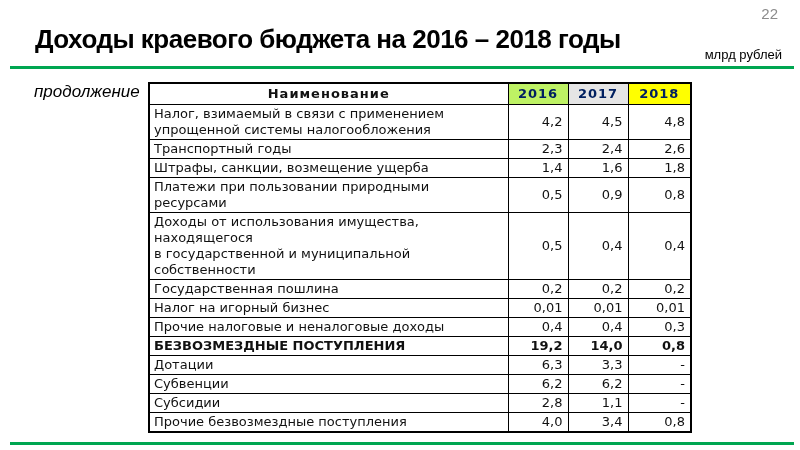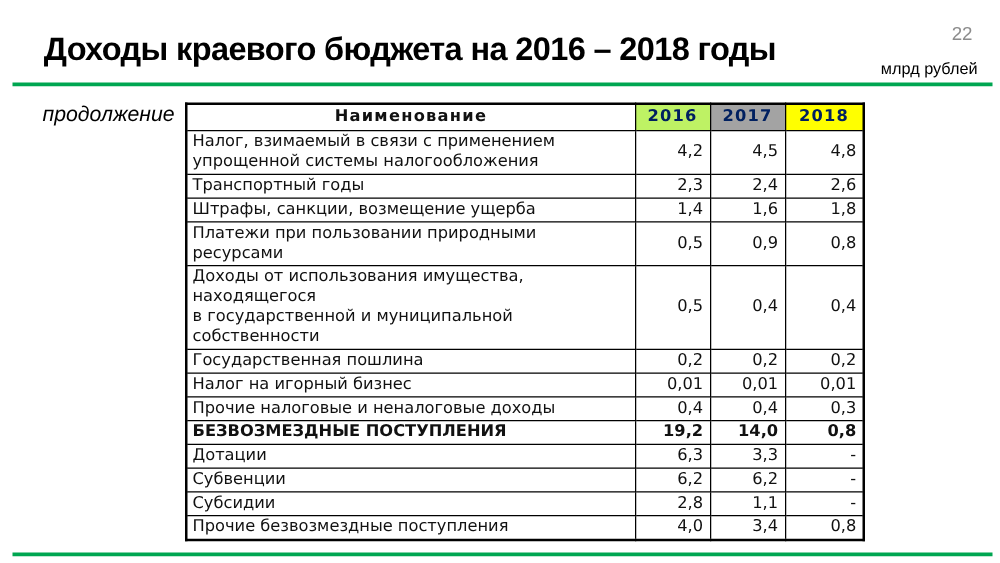--- a/index.html
+++ b/index.html
@@ -8,21 +8,21 @@
     background: #ffffff;
     font-family: "DejaVu Sans", sans-serif;
     overflow: hidden;
   }
   #slide {
     position: relative;
     width: 800px; height: 450px;
     background: #ffffff;
   }
   .page-number {
-    position: absolute; top: 19px; right: 22px;
+    position: absolute; top: 5px; right: 22px;
     font-size: 15px; color: #8c8c8c;
     font-family: "Liberation Sans", sans-serif;
   }
   .slide-title {
     position: absolute; top: 24px; left: 35px;
     font-size: 26px; font-weight: bold; color: #000000;
     letter-spacing: -0.5px;
     font-family: "Liberation Sans", sans-serif;
     white-space: nowrap;
   }
@@ -98,21 +98,21 @@
     <colgroup>
         <col style="width: 359px;">
         <col style="width: 60px;">
         <col style="width: 60px;">
         <col style="width: 63px;">
       </colgroup>
     <thead>
       <tr>
         <th class="name-header">Наименование</th>
       <th class="year-header" style="background: #bef264; color: rgb(0, 32, 96);">2016</th>
-          <th class="year-header" style="background: #a3a3a3; color: rgb(0, 32, 96);">2017</th>
+          <th class="year-header" style="background: #e5e5e5; color: rgb(0, 32, 96);">2017</th>
           <th class="year-header" style="background: rgb(255, 255, 0); color: rgb(0, 32, 96);">2018</th>
         </tr>
     </thead>
     <tbody>
         <tr>
           <td class="name-cell">Налог, взимаемый в связи с применением
 упрощенной системы налогообложения</td>
           <td class="num-cell">4,2</td>
           <td class="num-cell">4,5</td>
           <td class="num-cell">4,8</td>

